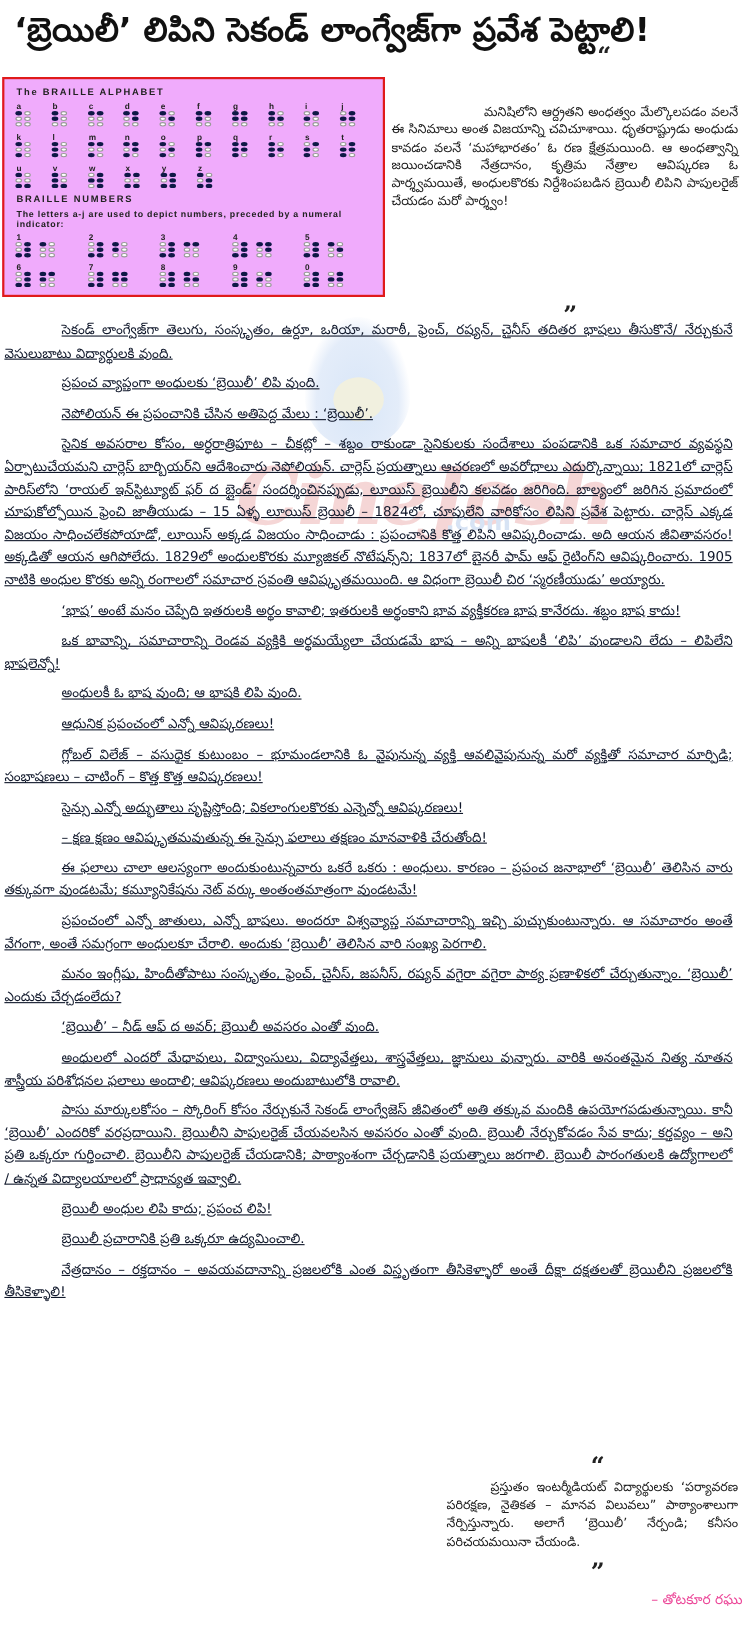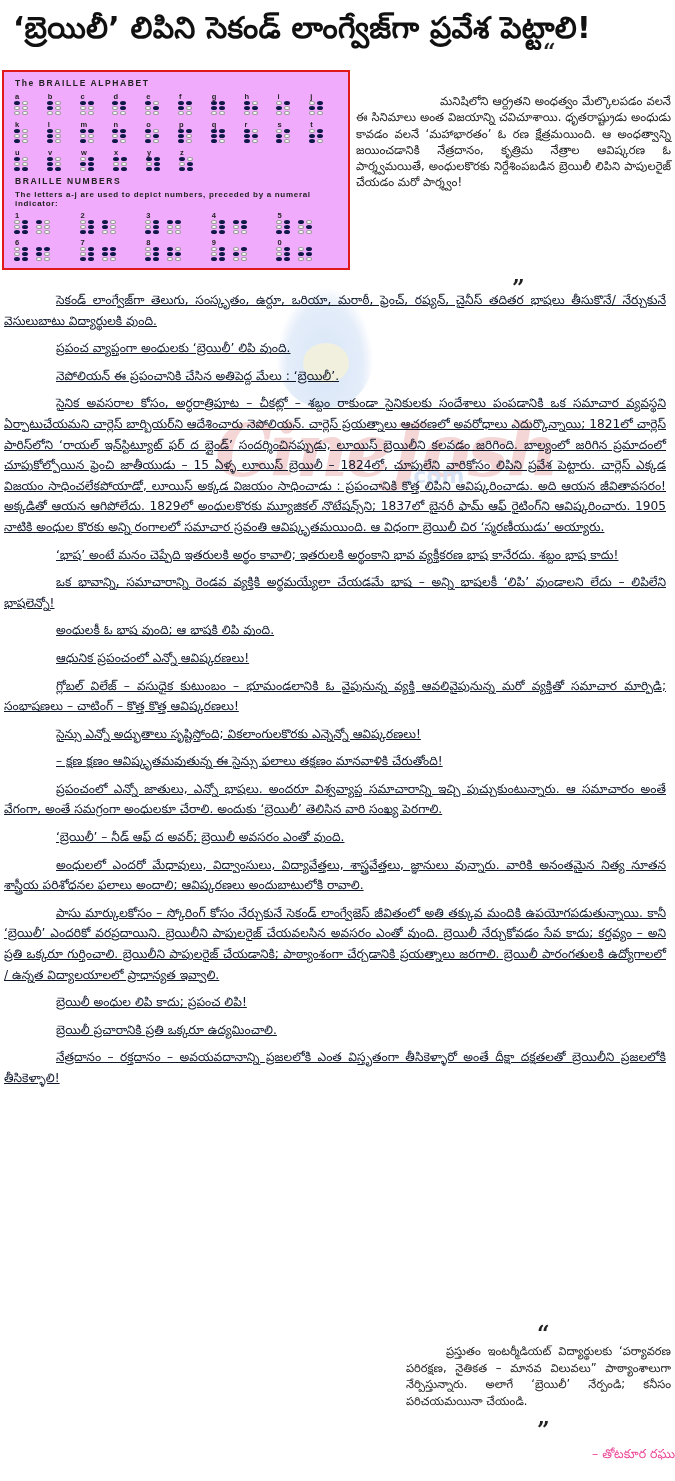--- a/index.html
+++ b/index.html
@@ -626,21 +626,23 @@
   <p>ప్రపంచ వ్యాప్తంగా అంధులకు ‘బ్రెయిలీ’ లిపి వుంది.</p>
   <p>నెపోలియన్ ఈ ప్రపంచానికి చేసిన అతిపెద్ద మేలు : ‘బ్రెయిలీ’.</p>
   <p>సైనిక అవసరాల కోసం, అర్ధరాత్రిపూట – చీకట్లో – శబ్దం రాకుండా సైనికులకు సందేశాలు పంపడానికి ఒక సమాచార వ్యవస్థని ఏర్పాటుచేయమని చార్లెస్ బార్బియర్‌ని ఆదేశించారు నెపోలియన్. చార్లెస్ ప్రయత్నాలు ఆచరణలో అవరోధాలు ఎదుర్కొన్నాయి; 1821లో చార్లెస్ పారిస్‌లోని ‘రాయల్ ఇన్‌స్టిట్యూట్ ఫర్ ద బ్లైండ్’ సందర్శించినప్పుడు, లూయిస్ బ్రెయిలీని కలవడం జరిగింది. బాల్యంలో జరిగిన ప్రమాదంలో చూపుకోల్పోయిన ఫ్రెంచి జాతీయుడు – 15 ఏళ్ళ లూయిస్ బ్రెయిలీ – 1824లో, చూపులేని వారికోసం లిపిని ప్రవేశ పెట్టారు. చార్లెస్ ఎక్కడ విజయం సాధించలేకపోయాడో, లూయిస్ అక్కడ విజయం సాధించాడు : ప్రపంచానికి కొత్త లిపిని ఆవిష్కరించాడు. అది ఆయన జీవితావసరం! అక్కడితో ఆయన ఆగిపోలేదు. 1829లో అంధులకొరకు మ్యూజికల్ నొటేషన్స్‌ని; 1837లో బైనరీ ఫామ్ ఆఫ్ రైటింగ్‌ని ఆవిష్కరించారు. 1905 నాటికి అంధుల కొరకు అన్ని రంగాలలో సమాచార స్రవంతి ఆవిష్కృతమయింది. ఆ విధంగా బ్రెయిలీ చిర ‘స్మరణీయుడు’ అయ్యారు.</p>
   <p>‘భాష’ అంటే మనం చెప్పేది ఇతరులకి అర్థం కావాలి; ఇతరులకి అర్థంకాని భావ వ్యక్తీకరణ భాష కానేరదు. శబ్దం భాష కాదు!</p>
   <p>ఒక భావాన్ని, సమాచారాన్ని రెండవ వ్యక్తికి అర్థమయ్యేలా చేయడమే భాష – అన్ని భాషలకీ ‘లిపి’ వుండాలని లేదు – లిపిలేని భాషలెన్నో!</p>
   <p>అంధులకీ ఓ భాష వుంది; ఆ భాషకి లిపి వుంది.</p>
   <p>ఆధునిక ప్రపంచంలో ఎన్నో ఆవిష్కరణలు!</p>
   <p>గ్లోబల్ విలేజ్ – వసుధైక కుటుంబం – భూమండలానికి ఓ వైపునున్న వ్యక్తి ఆవలివైపునున్న మరో వ్యక్తితో సమాచార మార్పిడి; సంభాషణలు – చాటింగ్ – కొత్త కొత్త ఆవిష్కరణలు!</p>
   <p>సైన్సు ఎన్నో అద్భుతాలు సృష్టిస్తోంది; వికలాంగులకొరకు ఎన్నెన్నో ఆవిష్కరణలు!</p>
   <p>– క్షణ క్షణం ఆవిష్కృతమవుతున్న ఈ సైన్సు ఫలాలు తక్షణం మానవాళికి చేరుతోంది!</p>
+  <p>ఈ ఫలాలు చాలా ఆలస్యంగా అందుకుంటున్నవారు ఒకరే ఒకరు : అంధులు. కారణం – ప్రపంచ జనాభాలో ‘బ్రెయిలీ’ తెలిసిన వారు తక్కువగా వుండటమే; కమ్యూనికేషను నెట్ వర్కు అంతంతమాత్రంగా వుండటమే!</p>
   <p>ప్రపంచంలో ఎన్నో జాతులు, ఎన్నో భాషలు. అందరూ విశ్వవ్యాప్త సమాచారాన్ని ఇచ్చి పుచ్చుకుంటున్నారు. ఆ సమాచారం అంతే వేగంగా, అంతే సమగ్రంగా అంధులకూ చేరాలి. అందుకు ‘బ్రెయిలీ’ తెలిసిన వారి సంఖ్య పెరగాలి.</p>
+  <p>మనం ఇంగ్లీషు, హిందీతోపాటు సంస్కృతం, ఫ్రెంచ్, చైనీస్, జపనీస్, రష్యన్ వగైరా వగైరా పాఠ్య ప్రణాళికలో చేర్చుతున్నాం. ‘బ్రెయిలీ’ ఎందుకు చేర్చడంలేదు?</p>
   <p>‘బ్రెయిలీ’ – నీడ్ ఆఫ్ ద అవర్; బ్రెయిలీ అవసరం ఎంతో వుంది.</p>
   <p>అంధులలో ఎందరో మేధావులు, విద్వాంసులు, విద్యావేత్తలు, శాస్త్రవేత్తలు, జ్ఞానులు వున్నారు. వారికి అనంతమైన నిత్య నూతన శాస్త్రీయ పరిశోధనల ఫలాలు అందాలి; ఆవిష్కరణలు అందుబాటులోకి రావాలి.</p>
   <p>పాసు మార్కులకోసం – స్కోరింగ్ కోసం నేర్చుకునే సెకండ్ లాంగ్వేజెస్ జీవితంలో అతి తక్కువ మందికి ఉపయోగపడుతున్నాయి. కానీ ‘బ్రెయిలీ’ ఎందరికో వరప్రదాయిని. బ్రెయిలీని పాపులరైజ్ చేయవలసిన అవసరం ఎంతో వుంది. బ్రెయిలీ నేర్చుకోవడం సేవ కాదు; కర్తవ్యం – అని ప్రతి ఒక్కరూ గుర్తించాలి. బ్రెయిలీని పాపులరైజ్ చేయడానికి; పాఠ్యాంశంగా చేర్చడానికి ప్రయత్నాలు జరగాలి. బ్రెయిలీ పారంగతులకి ఉద్యోగాలలో / ఉన్నత విద్యాలయాలలో ప్రాధాన్యత ఇవ్వాలి.</p>
   <p>బ్రెయిలీ అంధుల లిపి కాదు; ప్రపంచ లిపి!</p>
   <p>బ్రెయిలీ ప్రచారానికి ప్రతి ఒక్కరూ ఉద్యమించాలి.</p>
   <p>నేత్రదానం – రక్తదానం – అవయవదానాన్ని ప్రజలలోకి ఎంత విస్తృతంగా తీసికెళ్ళారో అంతే దీక్షా దక్షతలతో బ్రెయిలీని ప్రజలలోకి తీసికెళ్ళాలి!</p>
 </div>
 
 <span class="quote-mark" style="left:537px; top:1322px;">“</span>
 <div class="bottom-quote">

